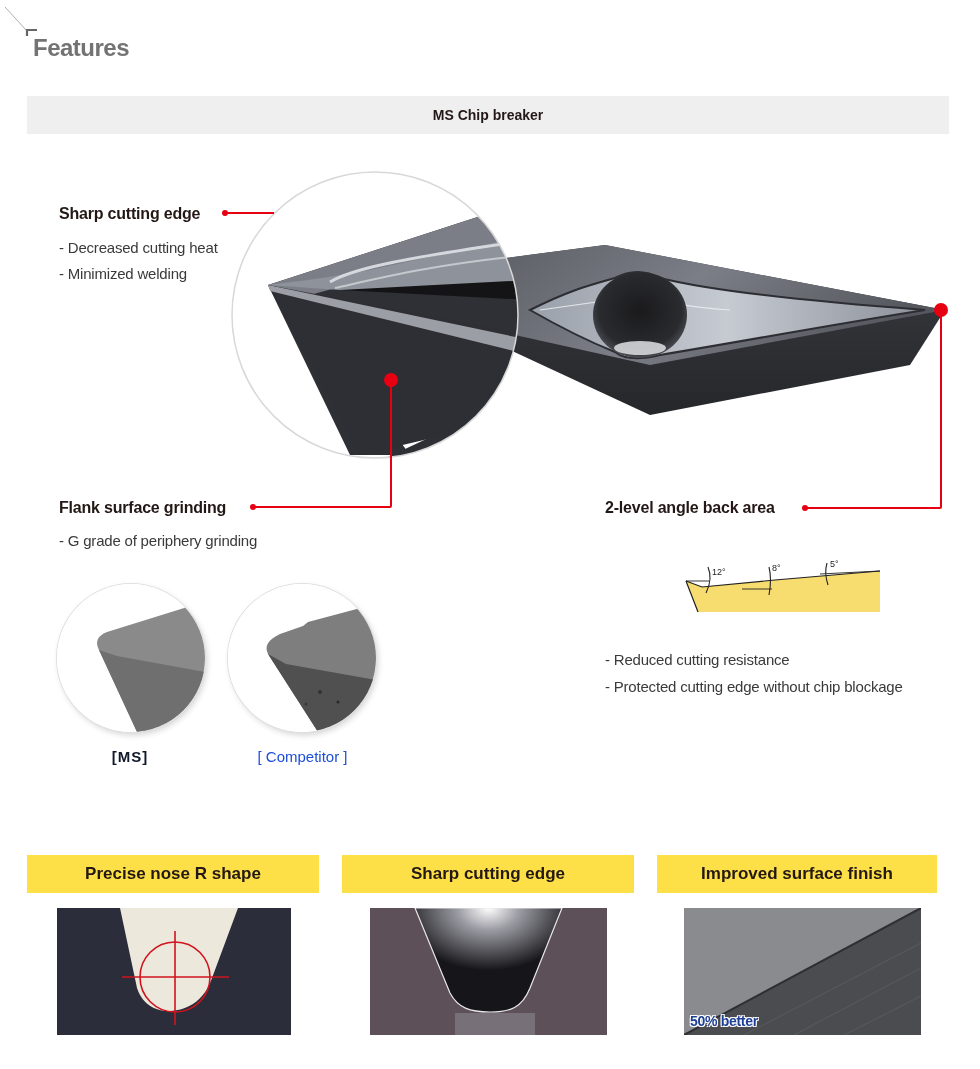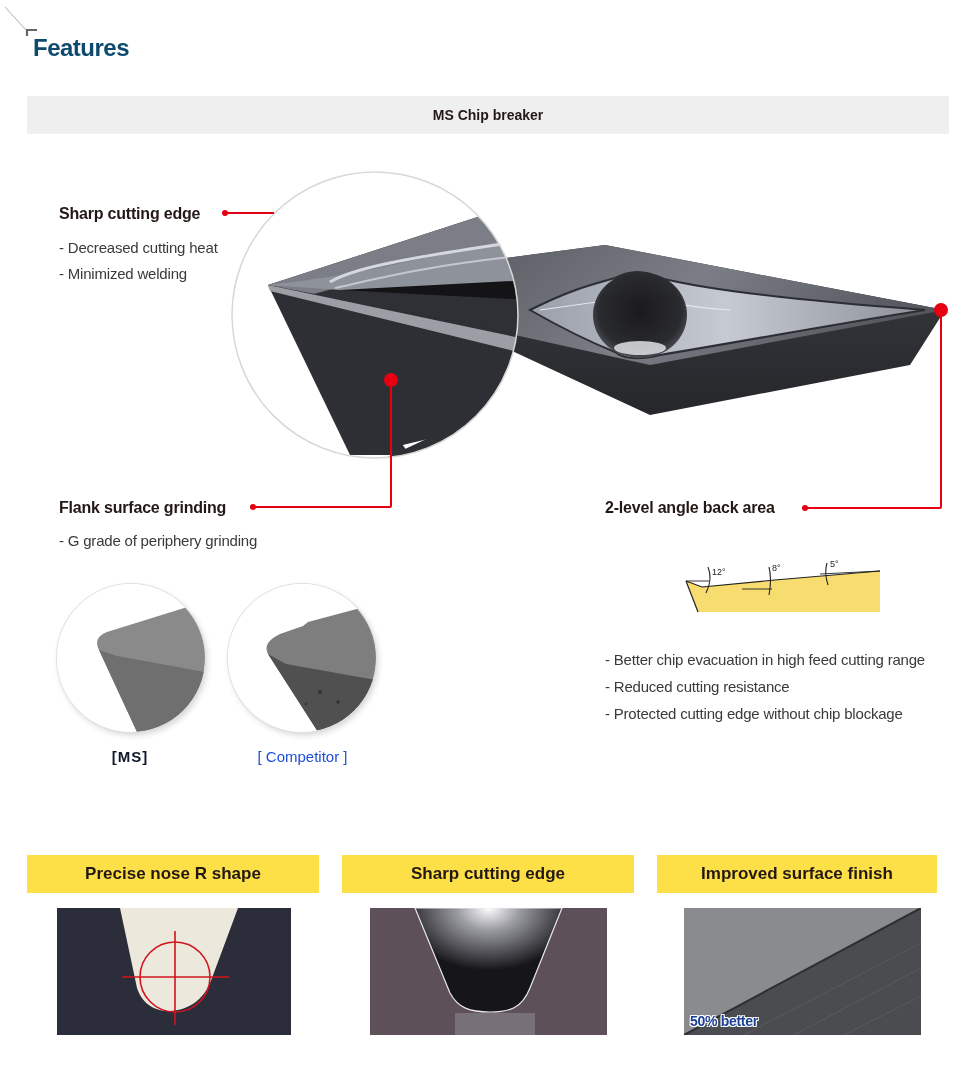--- a/index.html
+++ b/index.html
@@ -3,21 +3,21 @@
 <meta charset="utf-8">
 <style>
   * { box-sizing: border-box; margin: 0; padding: 0; }
   html, body { width: 980px; height: 1069px; background: #ffffff; overflow: hidden; }
   body { position: relative; font-family: "Liberation Sans", sans-serif; color: #231815; }
 
   .abs { position: absolute; }
 
   
   .title-deco { position: absolute; left: 4px; top: 6px; width: 34px; height: 36px; }
-  .page-title { position: absolute; left: 33px; top: 34px; font-size: 24px; font-weight: bold; letter-spacing: -0.5px; color: #0c4a6e; }
+  .page-title { position: absolute; left: 33px; top: 34px; font-size: 24px; font-weight: bold; letter-spacing: -0.5px; color: #737373; }
 
   
   .section-bar { position: absolute; left: 27px; top: 96px; width: 922px; height: 38px; background: #efefef;
                  display: flex; align-items: center; justify-content: center; font-size: 14px; font-weight: bold; color: #231815; }
 
   
   .feat-title { position: absolute; font-size: 16px; font-weight: bold; color: #231815; letter-spacing: -0.2px; white-space: nowrap; }
   .bullets { position: absolute; list-style: none; font-size: 15px; color: #3a3a3a; line-height: 26px; letter-spacing: -0.2px; }
   .bullets li { white-space: nowrap; }
   .bullets.wrap li { white-space: normal; padding-left: 10px; text-indent: -10px; line-height: 20px; margin-bottom: 7px; }
@@ -158,21 +158,20 @@
   <line x1="140" y1="19" x2="200" y2="16" stroke="#222" stroke-width="0.9"></line>
   <path d="M28,12 Q33,24 26,38" fill="none" stroke="#222" stroke-width="1.1"></path>
   <path d="M89,12 Q92,24 89,40" fill="none" stroke="#222" stroke-width="1.1"></path>
   <path d="M147,8 Q144,18 148,30" fill="none" stroke="#222" stroke-width="1.1"></path>
   <text x="32" y="20" font-size="9" font-family="Liberation Sans, sans-serif" fill="#222">12°</text>
   <text x="92" y="16" font-size="9" font-family="Liberation Sans, sans-serif" fill="#222">8°</text>
   <text x="150" y="12" font-size="9" font-family="Liberation Sans, sans-serif" fill="#222">5°</text>
 </svg>
 
 <ul class="bullets wrap" style="left:605px; top:650px; width:350px;">
-  <li>- Better chip evacuation in high feed cutting range</li>
   <li>- Reduced cutting resistance</li>
   <li>- Protected cutting edge without chip blockage</li>
 </ul>
 
 <div class="panel-bar" style="left:27px; width:292px;">
   <span>Precise nose R shape</span>
 </div>
 <div class="panel-img" style="left:57px; width:234px; background:#2a2c38;">
   <svg width="234" height="127" viewBox="0 0 234 127">
     <rect width="234" height="127" fill="#2b2d3a"></rect>

